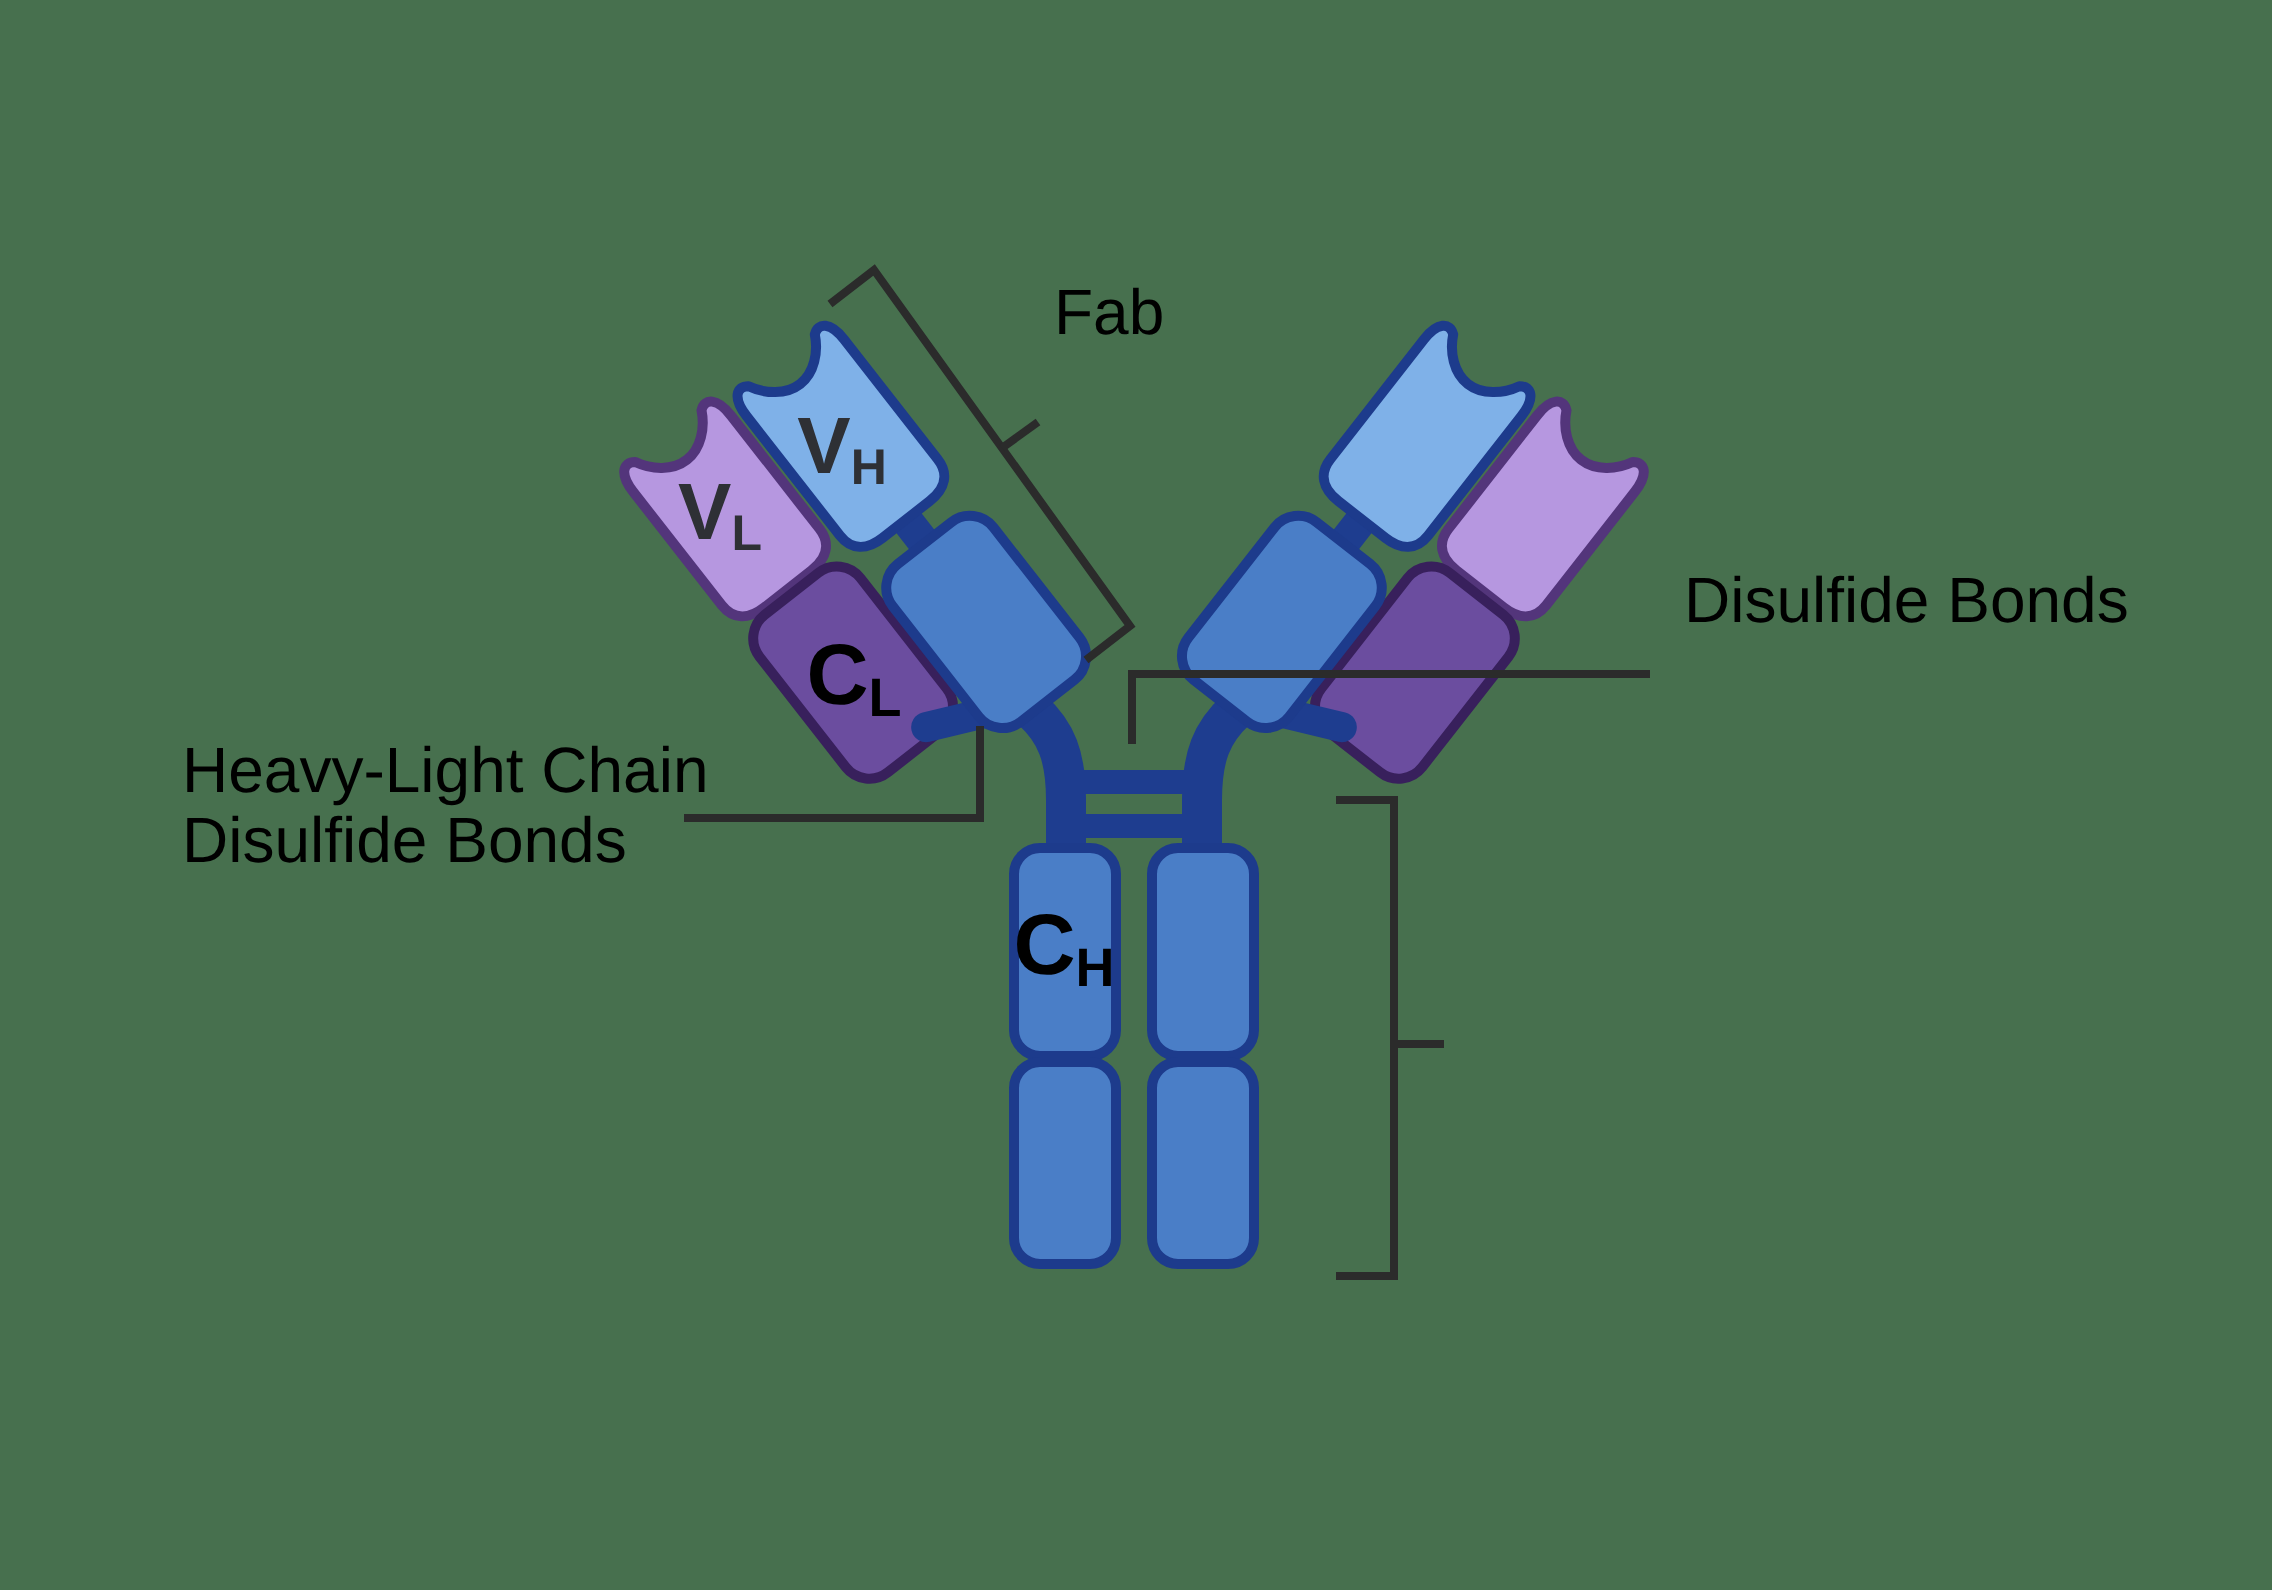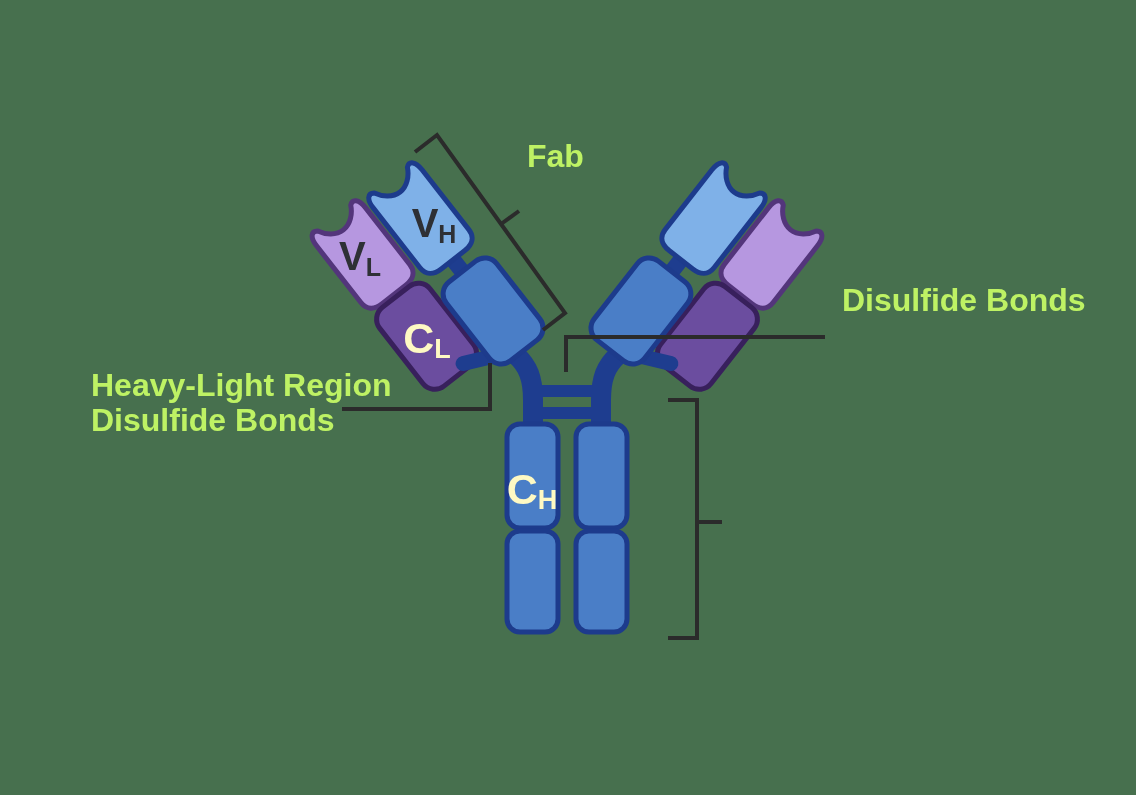--- a/index.html
+++ b/index.html
@@ -16,28 +16,28 @@
     position:absolute;
     transform:translate(-50%,-50%);
     font-weight:bold;
     white-space:nowrap;
     line-height:1;
     letter-spacing:0;
   }
   .domain-label .main{font-size:40px;}
   .domain-label .sub{font-size:25px;vertical-align:-0.22em;}
   .dark-label{color:#2e3035;}
-  .light-label{color:#fef9c3;}
+  .light-label{color:#000000;}
   .c-size .main{font-size:43px;}
   .c-size .sub{font-size:27px;}
 
   .annotation{
     position:absolute;
-    font-weight:bold;
-    color:#bef264;
+    font-weight:normal;
+    color:#000000;
     font-size:32px;
     line-height:35px;
     white-space:nowrap;
   }
 </style>
 </head>
 <body>
 
 <div class="stage">
 
@@ -95,43 +95,43 @@
     <g fill="none" stroke="#2b2b2b" stroke-width="4">
       <path d="M 415,152 L 437,135 L 565,313 L 543,330"></path>
       <path d="M 501,224 L 519,211"></path>
       <path d="M 566,372 L 566,337 L 825,337"></path>
       <path d="M 490,363 L 490,409 L 342,409"></path>
       <path d="M 668,400 L 697,400 L 697,638 L 668,638"></path>
       <path d="M 697,522 L 722,522"></path>
     </g>
   </svg>
 
-  <div class="domain-label dark-label" style="left:434px;top:225px;">
+  <div class="domain-label dark-label" style="left:421px;top:225px;">
     <span class="main">V</span><span class="sub">H</span>
   </div>
 
   <div class="domain-label dark-label" style="left:360px;top:258px;">
     <span class="main">V</span><span class="sub">L</span>
   </div>
 
   <div class="domain-label light-label c-size" style="left:427px;top:340px;">
     <span class="main">C</span><span class="sub">L</span>
   </div>
 
-  <div class="domain-label light-label c-size" style="left:532px;top:491px;">
+  <div class="domain-label light-label c-size" style="left:532px;top:475px;">
     <span class="main">C</span><span class="sub">H</span>
   </div>
 
   <div class="annotation" style="left:527px;top:139px;">
     <div>Fab</div>
   </div>
 
   <div class="annotation" style="left:842px;top:283px;">
     <div>Disulfide Bonds</div>
   </div>
 
   <div class="annotation" style="left:91px;top:368px;">
-    <div>Heavy-Light Region</div>
+    <div>Heavy-Light Chain</div>
     <div>Disulfide Bonds</div>
   </div>
 
 
 </div>
 
 </body></html>

